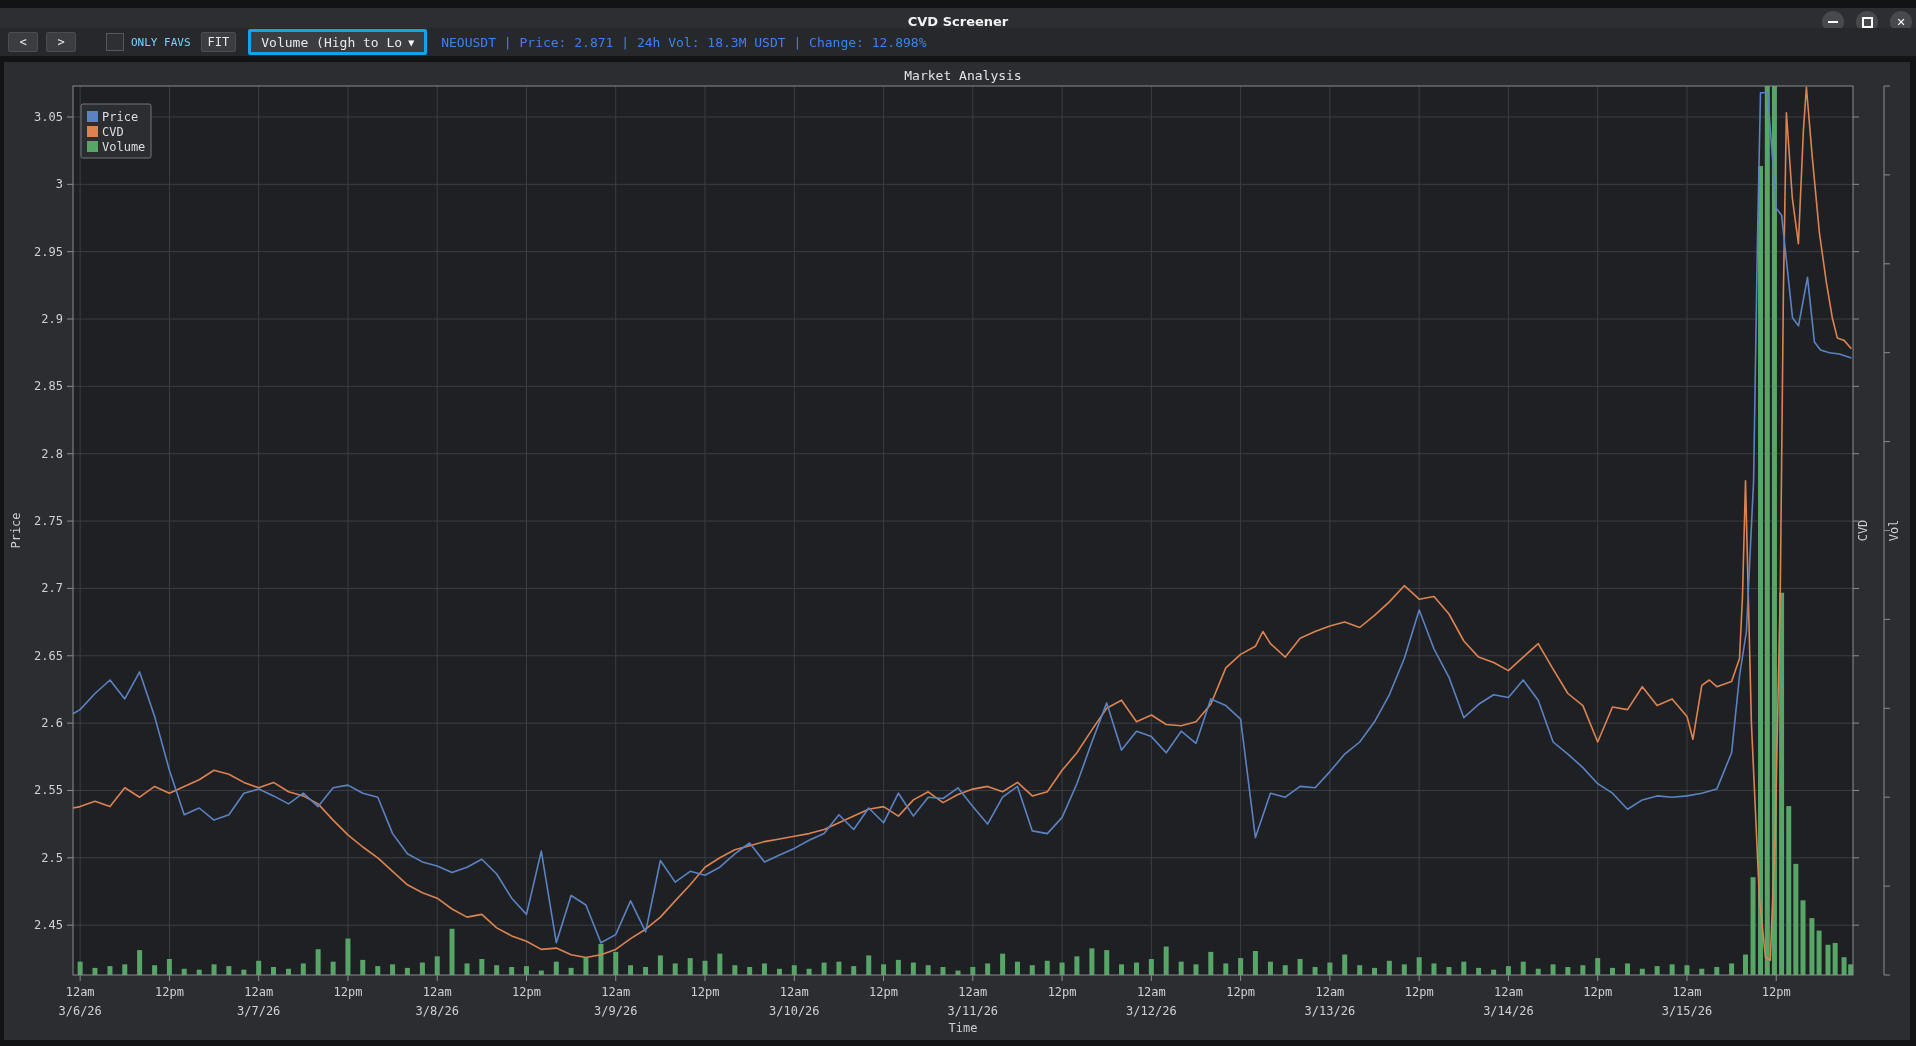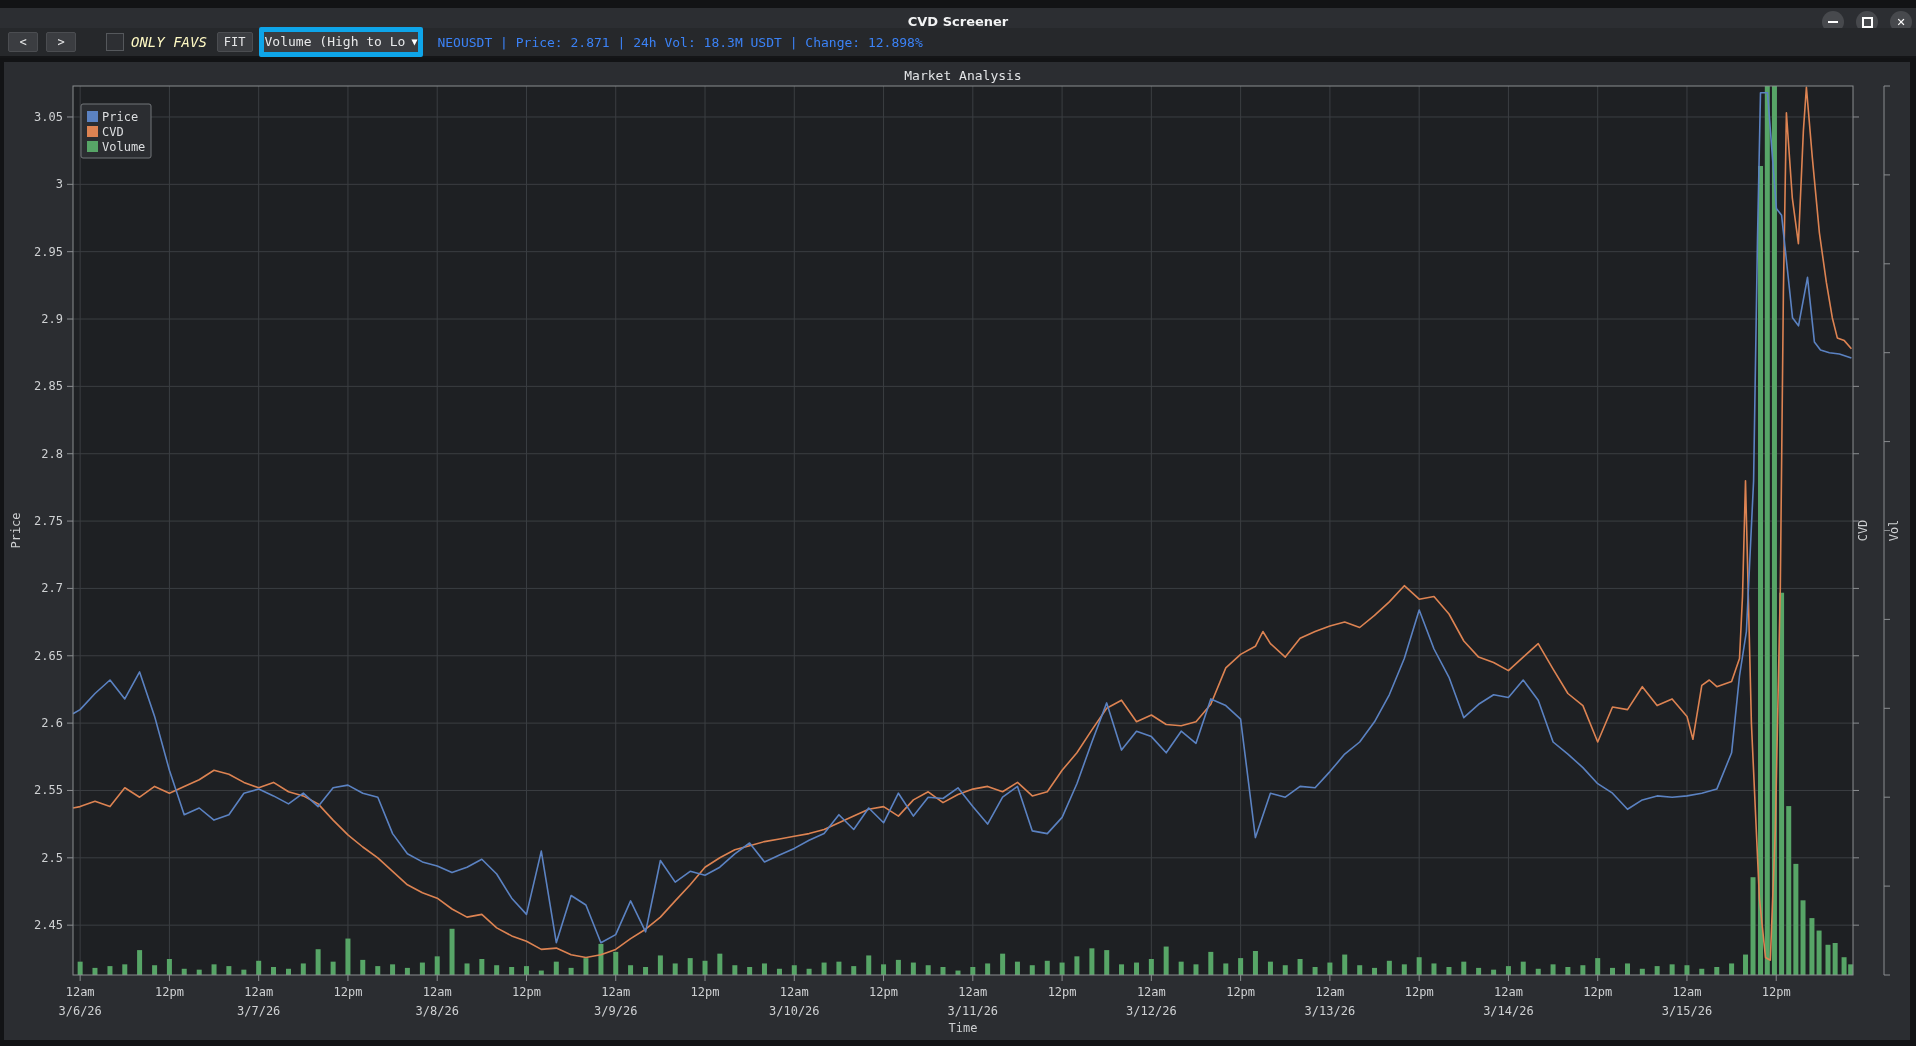--- a/index.html
+++ b/index.html
@@ -17,25 +17,25 @@
   .glyph-close{color:#ffffff;font-size:11px;font-weight:bold;line-height:1;font-family:"DejaVu Sans", sans-serif;}
   
   .toolbar{position:absolute;left:0;top:28px;width:100%;height:30px;background:#26282b;
            display:flex;align-items:center;padding-left:8px;box-sizing:border-box;
            border-bottom:2px solid #141517;}
   .tbtn{height:20px;min-width:30px;margin-right:8px;background:#3b3d41;border:1px solid #4b4d51;
         border-radius:2px;color:#e6e7e8;font-family:"DejaVu Sans Mono", monospace;font-size:12px;
         line-height:18px;text-align:center;padding:0 6px;cursor:default;}
   .checkbox{width:16px;height:16px;background:#2d2f33;border:1px solid #55585c;
             display:inline-block;margin-left:22px;margin-right:7px;}
-  .tlabel{color:#fef9c3;font-size:14px;margin-right:10px;white-space:nowrap;font-style:italic;}
-  .tbtn.fit{margin-right:6px;}
-  .dropdown{height:20px;background:#3b3d41;border:5px solid #0ea5e9;border-radius:2px;
-            color:#e8e9ea;font-size:13px;line-height:18px;display:flex;align-items:center;
-            padding:0 1px;margin-right:14px;white-space:nowrap;cursor:default;}
+  .tlabel{color:#7dd3fc;font-size:11px;margin-right:10px;white-space:nowrap;}
+  .tbtn.fit{margin-right:12px;}
+  .dropdown{height:20px;background:#3b3d41;border:3px solid #0ea5e9;border-radius:2px;
+            color:#e8e9ea;font-size:13px;line-height:18px;display:flex;align-items:flex-end;
+            padding:0 10px;margin-right:14px;white-space:nowrap;cursor:default;}
   .dropdown .arrow{color:#ffffff;font-size:10px;margin-left:6px;}
   .ticker{color:#3b82f6;font-size:13px;white-space:nowrap;}
   
   .chart-wrap{position:absolute;left:0;top:58px;width:1916px;height:988px;background:#121315;}
   #chart-svg{position:absolute;left:0;top:0;}
   #chart-svg text{font-family:"DejaVu Sans Mono", monospace;}
   .tick-label{fill:#cfd1d3;font-size:12px;}
   .axis-label{fill:#cfd1d3;font-size:12px;}
   .chart-title{fill:#e2e4e6;font-size:13px;}
   .legend-label{fill:#dcdee0;font-size:12px;}

